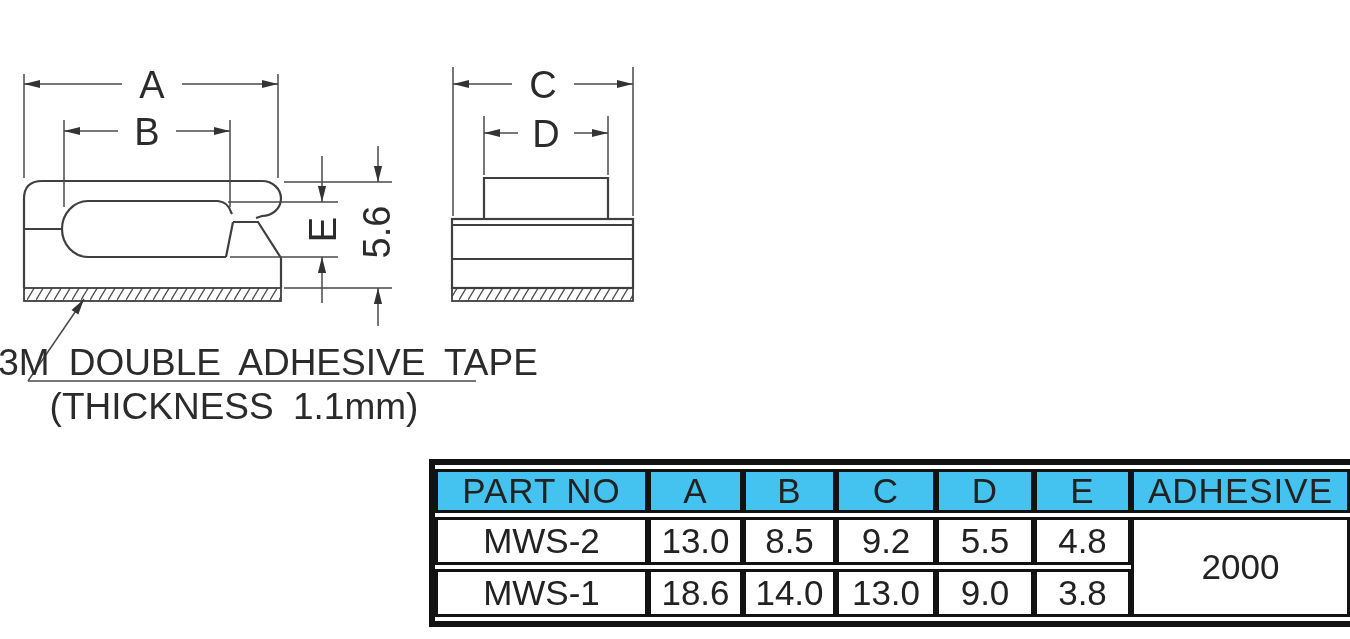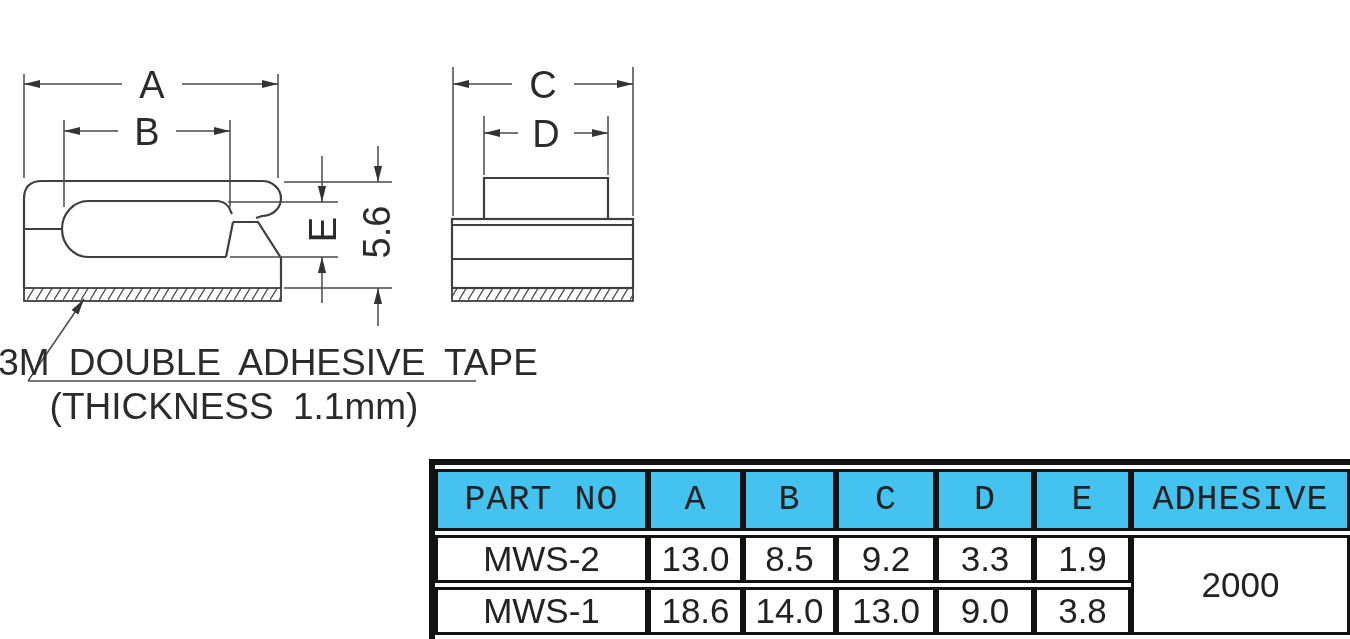--- a/index.html
+++ b/index.html
@@ -9,21 +9,21 @@
   svg text{fill:var(--txt,#2b2b2b);font-family:"Liberation Sans",sans-serif;}
   .dim-label{font-size:38px;}
   .note-text{font-size:37px;word-spacing:9px;}
   .thin{stroke:var(--line,#4a4a4a);stroke-width:1.5;fill:none;}
   .thick{stroke:#3f3f3f;stroke-width:2.2;fill:none;}
   .spec-table{position:absolute;left:429px;top:459px;width:915px;height:167px;
     border:6px solid #121212;border-collapse:separate;border-spacing:0 4px;
     background:#fff;table-layout:fixed;font-size:35px;color:#222;}
   .spec-table th,.spec-table td{border:3px solid #121212;text-align:center;padding:0;
     font-weight:400;box-sizing:border-box;vertical-align:middle;line-height:1.05;}
-  .spec-table th{background:var(--header-bg,#3FC1F0);height:62px;letter-spacing:1px;font-family:Liberation Mono, monospace;}
+  .spec-table th{background:var(--header-bg,#3FC1F0);height:44px;letter-spacing:1px;}
   .spec-table td{height:48px;background:#fff;}
 </style>
 </head>
 <body>
 
 <div class="stage">
 
   <svg width="1350" height="456" viewBox="0 0 1350 456">
     <defs>
       <marker id="arw" orient="auto" markerUnits="userSpaceOnUse" markerWidth="18" markerHeight="12" refX="17" refY="5">
@@ -134,22 +134,22 @@
         <th>E</th>
         <th>ADHESIVE</th>
       </tr>
     </thead>
     <tbody>
       <tr>
         <td>MWS-2</td>
         <td>13.0</td>
         <td>8.5</td>
         <td>9.2</td>
-        <td>3.3</td>
-        <td>1.9</td>
+        <td>5.5</td>
+        <td>4.8</td>
         <td rowspan="2">2000</td>
       </tr>
       <tr>
         <td>MWS-1</td>
         <td>18.6</td>
         <td>14.0</td>
         <td>13.0</td>
         <td>9.0</td>
         <td>3.8</td>
       </tr>

